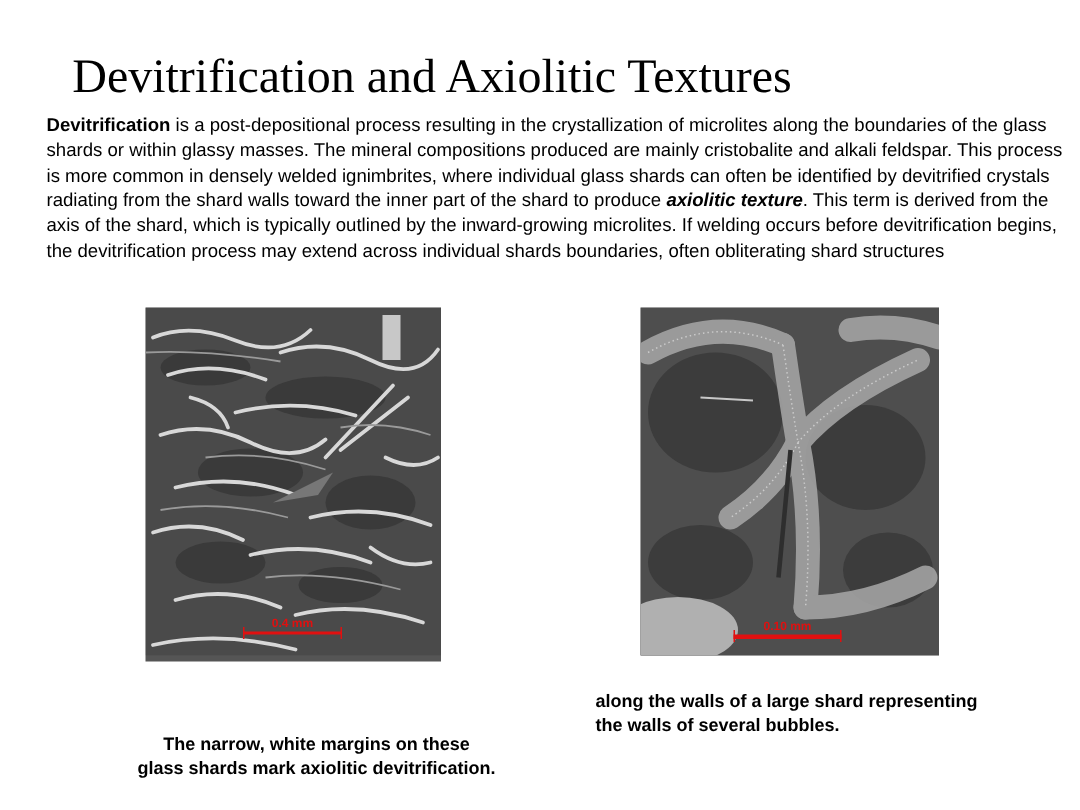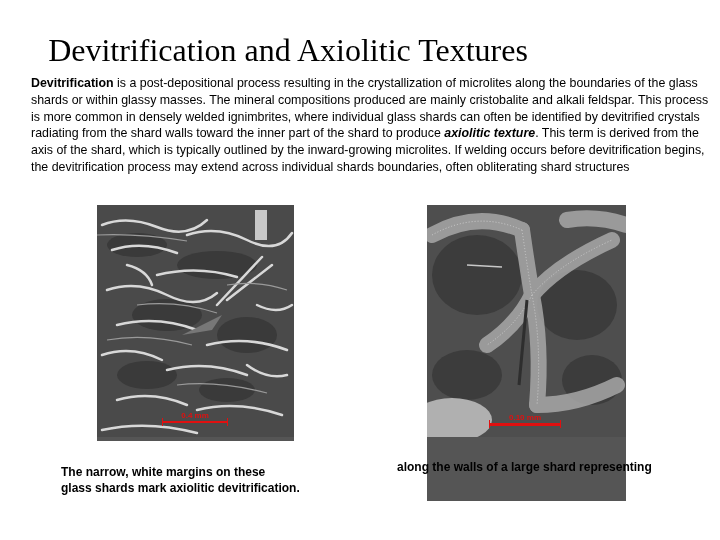--- a/index.html
+++ b/index.html
@@ -15,37 +15,37 @@
       position: absolute; left: 31px; top: 75px; width: 680px;
       font-size: 12.4px; line-height: 16.8px; color: #000;
     }
     .intro b { font-weight: bold; margin-top: 40px; }
     .intro .bi { font-weight: bold; font-style: italic; }
     .micro {
       position: absolute; overflow: hidden; background: #555;
     }
     .micro svg { display: block; }
     #img-left { left: 97px; top: 205px; width: 197px; height: 236px; }
-    #img-right { left: 427px; top: 205px; width: 199px; height: 296px; }
+    #img-right { left: 427px; top: 205px; width: 199px; height: 232px; }
     .scale {
       position: absolute; color: #e01010; font-size: 8px; font-weight: bold; text-align: center;
     }
     .scale .bar { height: 2px; background: #e01010; margin-top: 1px; position: relative; }
     .scale .bar::before, .scale .bar::after {
       content: ""; position: absolute; top: -3px; width: 1px; height: 8px; background: #e01010;
     }
     .scale .bar::before { left: 0; }
     .scale .bar::after { right: 0; }
     #scale-left { left: 65px; top: 206px; width: 66px; }
     #scale-right { left: 62px; top: 208px; width: 72px; }
     #scale-right .bar { height: 3px; }
     .caption {
       position: absolute; font-size: 12px; line-height: 15.5px; font-weight: bold; color: #000;
     }
-    #caption-left { left: 61px; top: 465px; width: 300px; }
+    #caption-left { left: 61px; top: 489px; width: 300px; text-align: center; }
     #caption-right { left: 397px; top: 460px; width: 300px; }
     .caption i { font-style: italic; }
   </style>
 </head>
 <body>
 
 <div class="title">Devitrification and Axiolitic Textures</div>
 
 <div class="intro">
   <b>Devitrification</b><span> is a post-depositional process resulting in the crystallization of microlites along the boundaries of the glass shards or within glassy masses. The mineral compositions produced are mainly cristobalite and alkali feldspar. This process is more common in densely welded ignimbrites, where individual glass shards can often be identified by devitrified crystals radiating from the shard walls toward the inner part of the shard to produce </span><span class="bi">axiolitic texture</span><span>. This term is derived from the axis of the shard, which is typically outlined by the inward-growing microlites. If welding occurs before devitrification begins, the devitrification process may extend across individual shards boundaries, often obliterating shard structures</span>
@@ -132,13 +132,14 @@
   </div>
 </div>
 
 <div class="caption" id="caption-left">
   <div>The narrow, white margins on these</div>
   <div>glass shards mark axiolitic devitrification.</div>
 </div>
 
 <div class="caption" id="caption-right">
   <div>along the walls of a large shard representing</div>
+  <div>the walls of several bubbles.</div>
 </div>
 
 </body></html>

